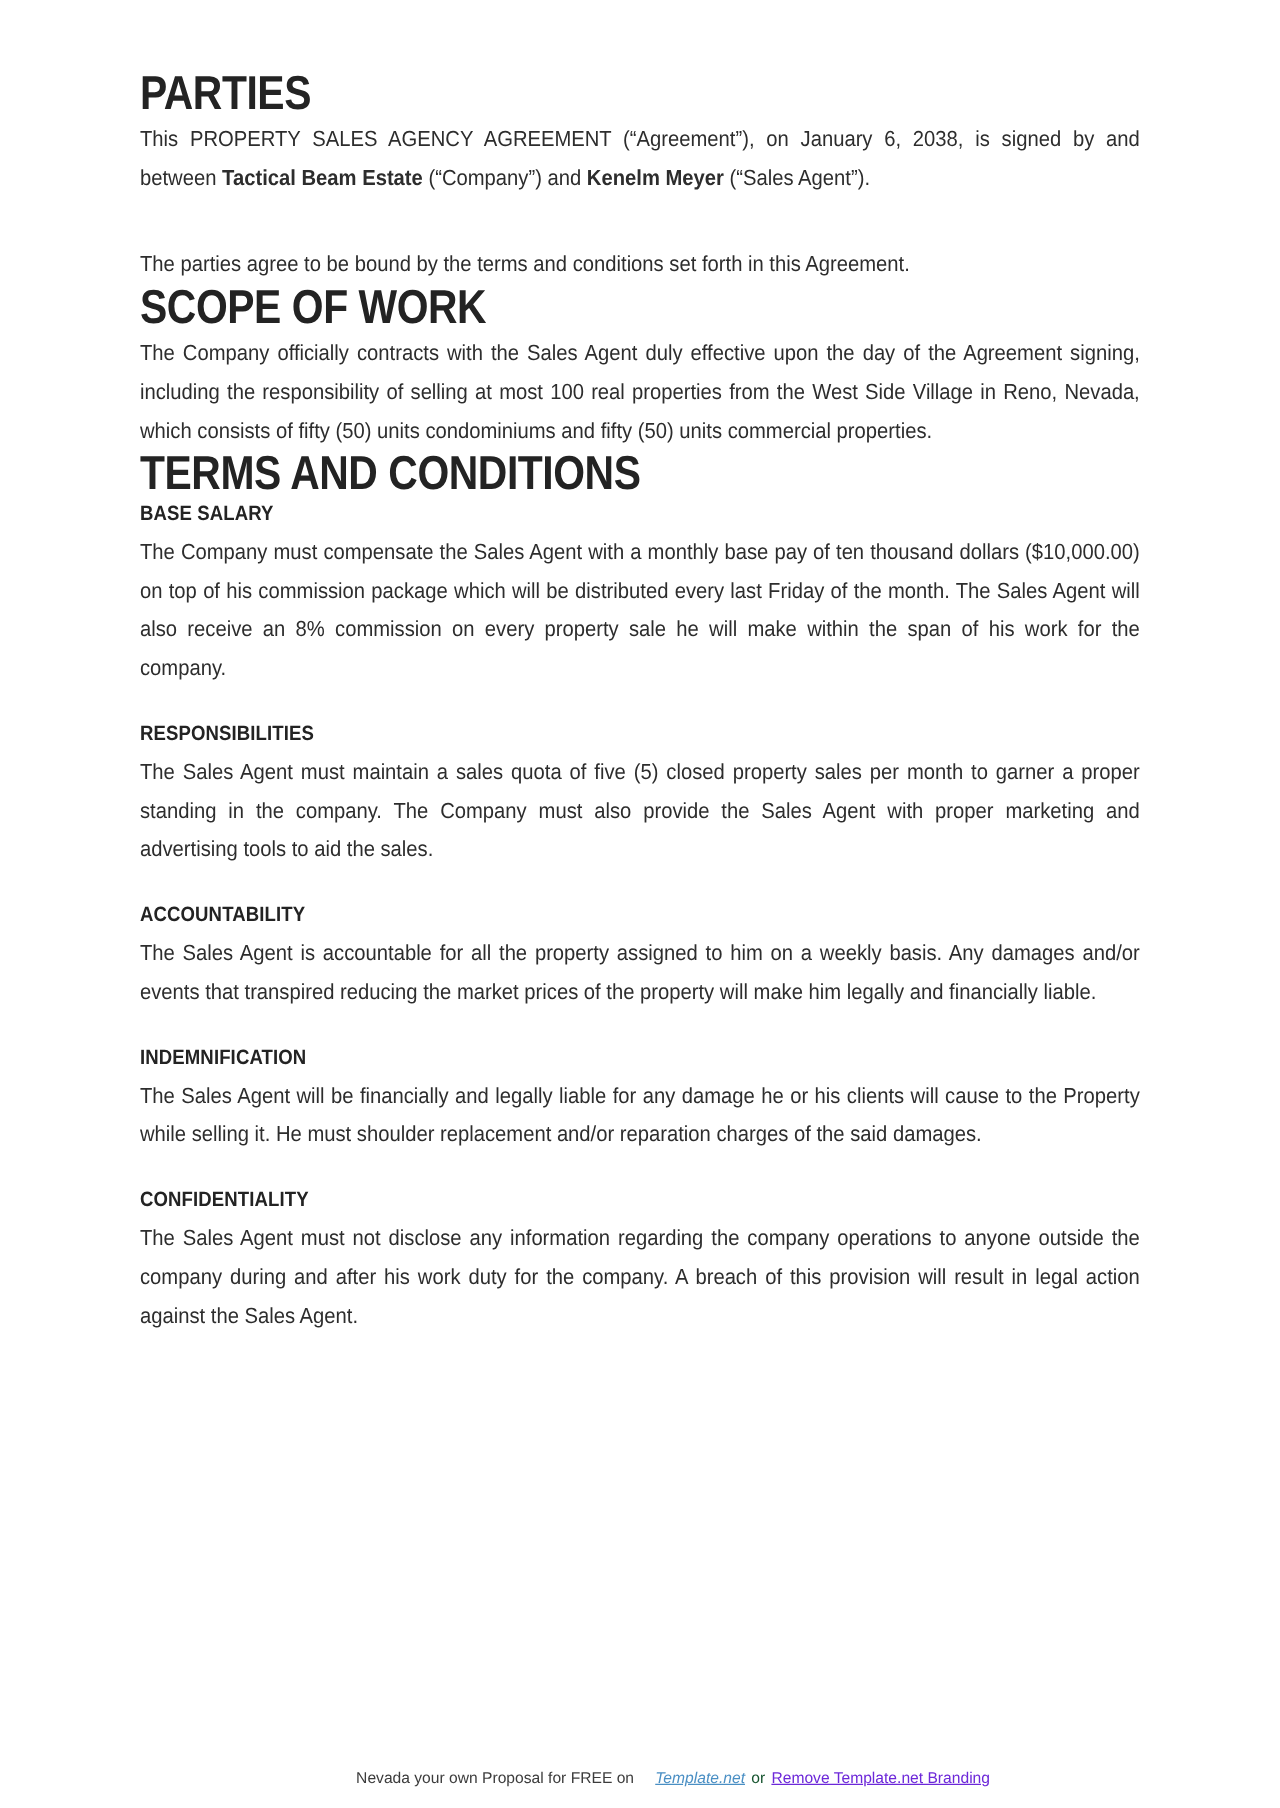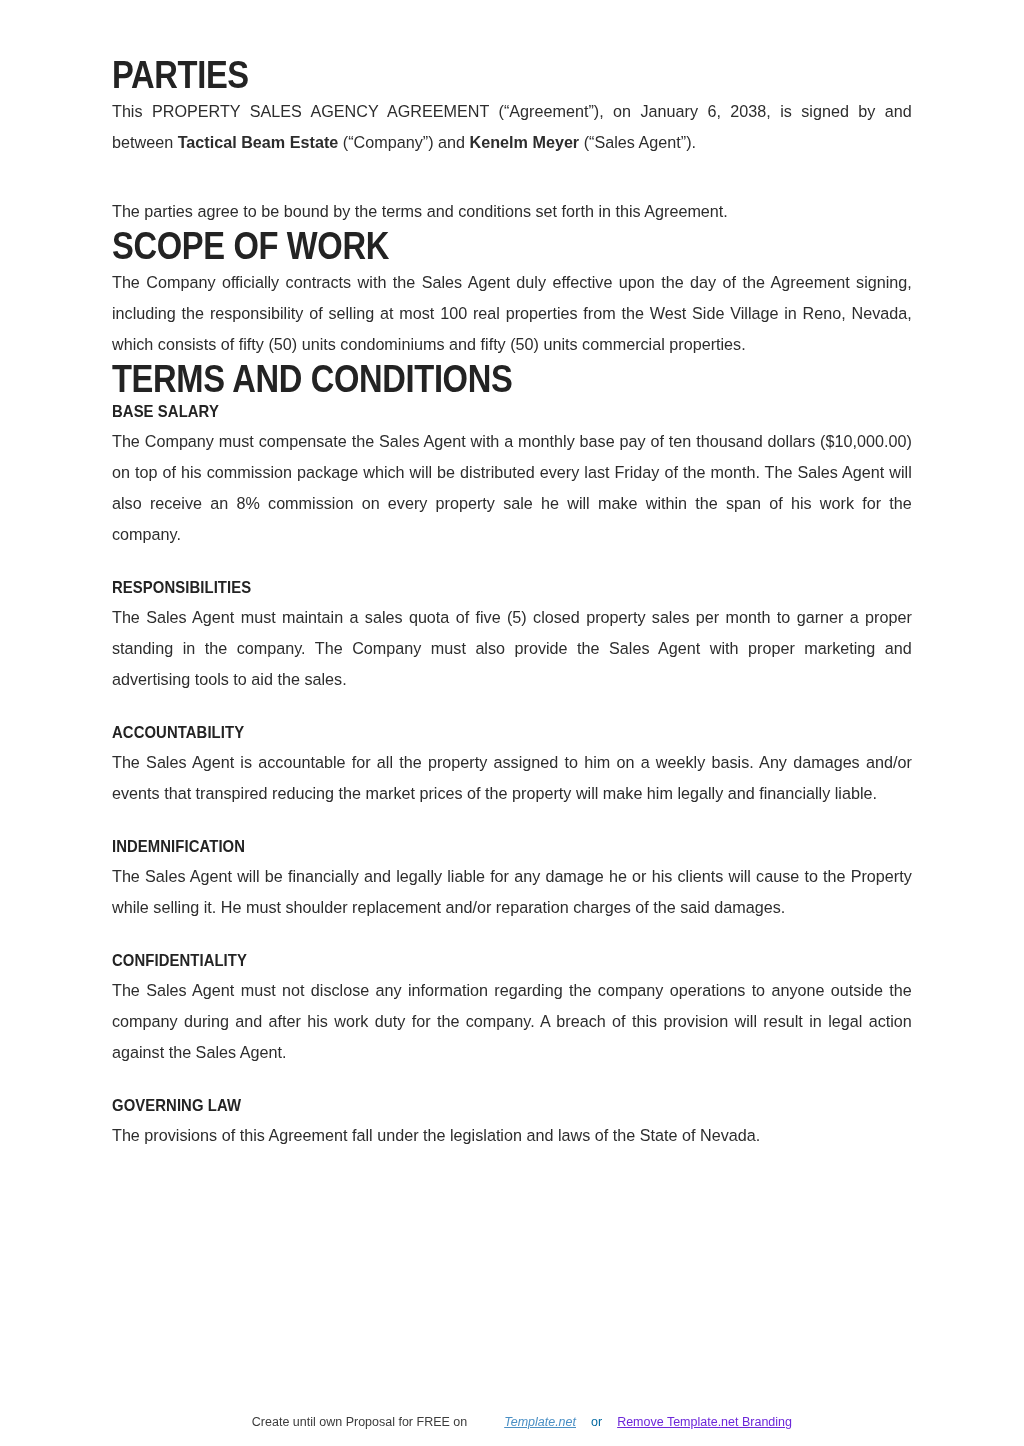--- a/index.html
+++ b/index.html
@@ -93,21 +93,21 @@
     height: 20px;
     text-align: right;
     padding-right: 40px;
     font-family: "Liberation Sans", sans-serif;
     font-size: 12.5px;
     line-height: 20px;
     color: #3c3c3c;
     white-space: nowrap;
   }
   .footer .free { font-weight: normal; }
-  .footer .sep  { padding: 0 15px; color: #0369a1; }
+  .footer .sep  { padding: 0 5px; color: #14532d; }
   .footer a {
     text-decoration: underline;
   }
   .footer a.brand-link  { color: #4a8fc4; font-style: italic; }
   .footer a.remove-link { color: #6d28d9; }
 </style>
 </head>
 <body>
 
 <div class="page">
@@ -152,25 +152,21 @@
       <div class="clause">
         <h2 class="clause-title">INDEMNIFICATION</h2>
         <p class="body-text tight">The Sales Agent will be financially and legally liable for any damage he or his clients will cause to the Property while selling it. He must shoulder replacement and/or reparation charges of the said damages.</p>
       </div>
 
       <div class="clause">
         <h2 class="clause-title">CONFIDENTIALITY</h2>
         <p class="body-text tight">The Sales Agent must not disclose any information regarding the company operations to anyone outside the company during and after his work duty for the company. A breach of this provision will result in legal action against the Sales Agent.</p>
       </div>
 
-      <div class="clause">
-        <h2 class="clause-title">GOVERNING LAW</h2>
-        <p class="body-text tight">The provisions of this Agreement fall under the legislation and laws of the State of Nevada.</p>
-      </div>
 
     </section>
   </div>
 
   <div class="footer">
-    <span>Create until own Proposal for </span><span class="free">FREE</span><span> on</span><span class="sep">&nbsp;&nbsp;</span><a href="#" class="brand-link">Template.net</a><span class="sep">or</span><a href="#" class="remove-link">Remove Template.net Branding</a>
+    <span>Nevada your own Proposal for </span><span class="free">FREE</span><span> on</span><span class="sep">&nbsp;&nbsp;</span><a href="#" class="brand-link">Template.net</a><span class="sep">or</span><a href="#" class="remove-link">Remove Template.net Branding</a>
   </div>
 
 </div>
 
 </body></html>

